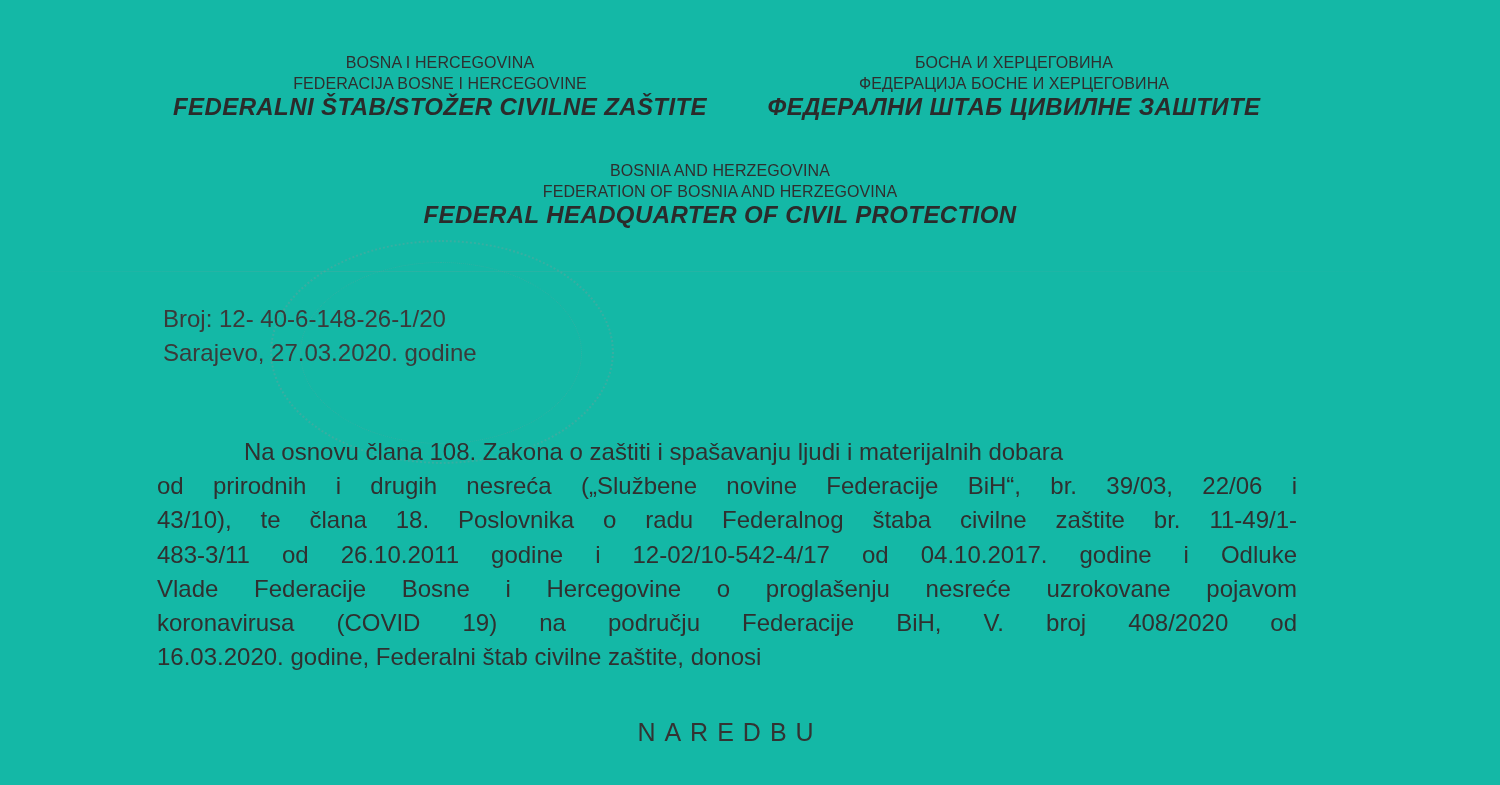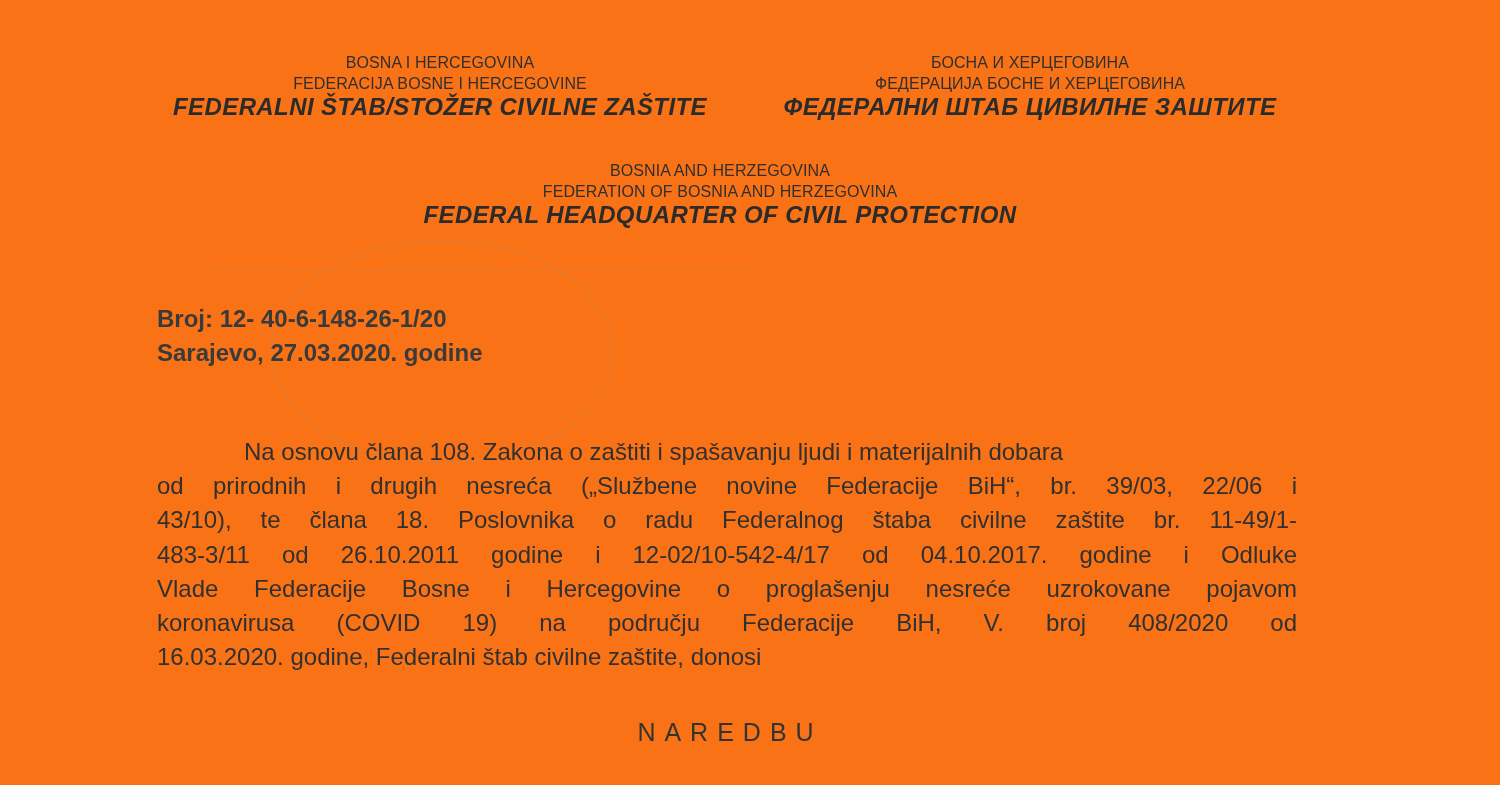--- a/index.html
+++ b/index.html
@@ -11,21 +11,21 @@
       width: 1500px;
       height: 785px;
       position: relative;
       overflow: hidden;
       font-family: "Liberation Sans", "DejaVu Sans", sans-serif;
       color: #2a2a2a;
     }
     .page {
       position: absolute;
       inset: 0;
-      background: #f97316;
+      background: #14b8a6;
     }
     
     .scan-line {
       position: absolute;
       left: 0;
       width: 1500px;
       height: 1px;
       background: linear-gradient(90deg, rgba(0,0,0,0) 0%, rgba(150,150,150,0.18) 20%, rgba(150,150,150,0.10) 60%, rgba(0,0,0,0) 100%);
     }
     .stamp {
@@ -59,30 +59,30 @@
     .hdr .l3 {
       font-size: 24px;
       line-height: 25px;
       font-weight: bold;
       font-style: italic;
       color: #2b2b2b;
       letter-spacing: 0.4px;
       text-align: center;
     }
     #hdr-left { left: 170px; top: 52px; width: 540px; }
-    #hdr-right { left: 770px; top: 52px; width: 520px; }
+    #hdr-right { left: 754px; top: 52px; width: 520px; }
     #hdr-center { left: 400px; top: 160px; width: 640px; }
 
     .ref {
       position: absolute;
-      left: 157px;
+      left: 163px;
       top: 302px;
       font-size: 24px;
       line-height: 34px;
-      font-weight: bold;
+      font-weight: normal;
       color: #3a3a3a;
     }
 
     .body-text {
       position: absolute;
       left: 157px;
       top: 435px;
       width: 1140px;
       font-size: 24px;
       line-height: 34.2px;

